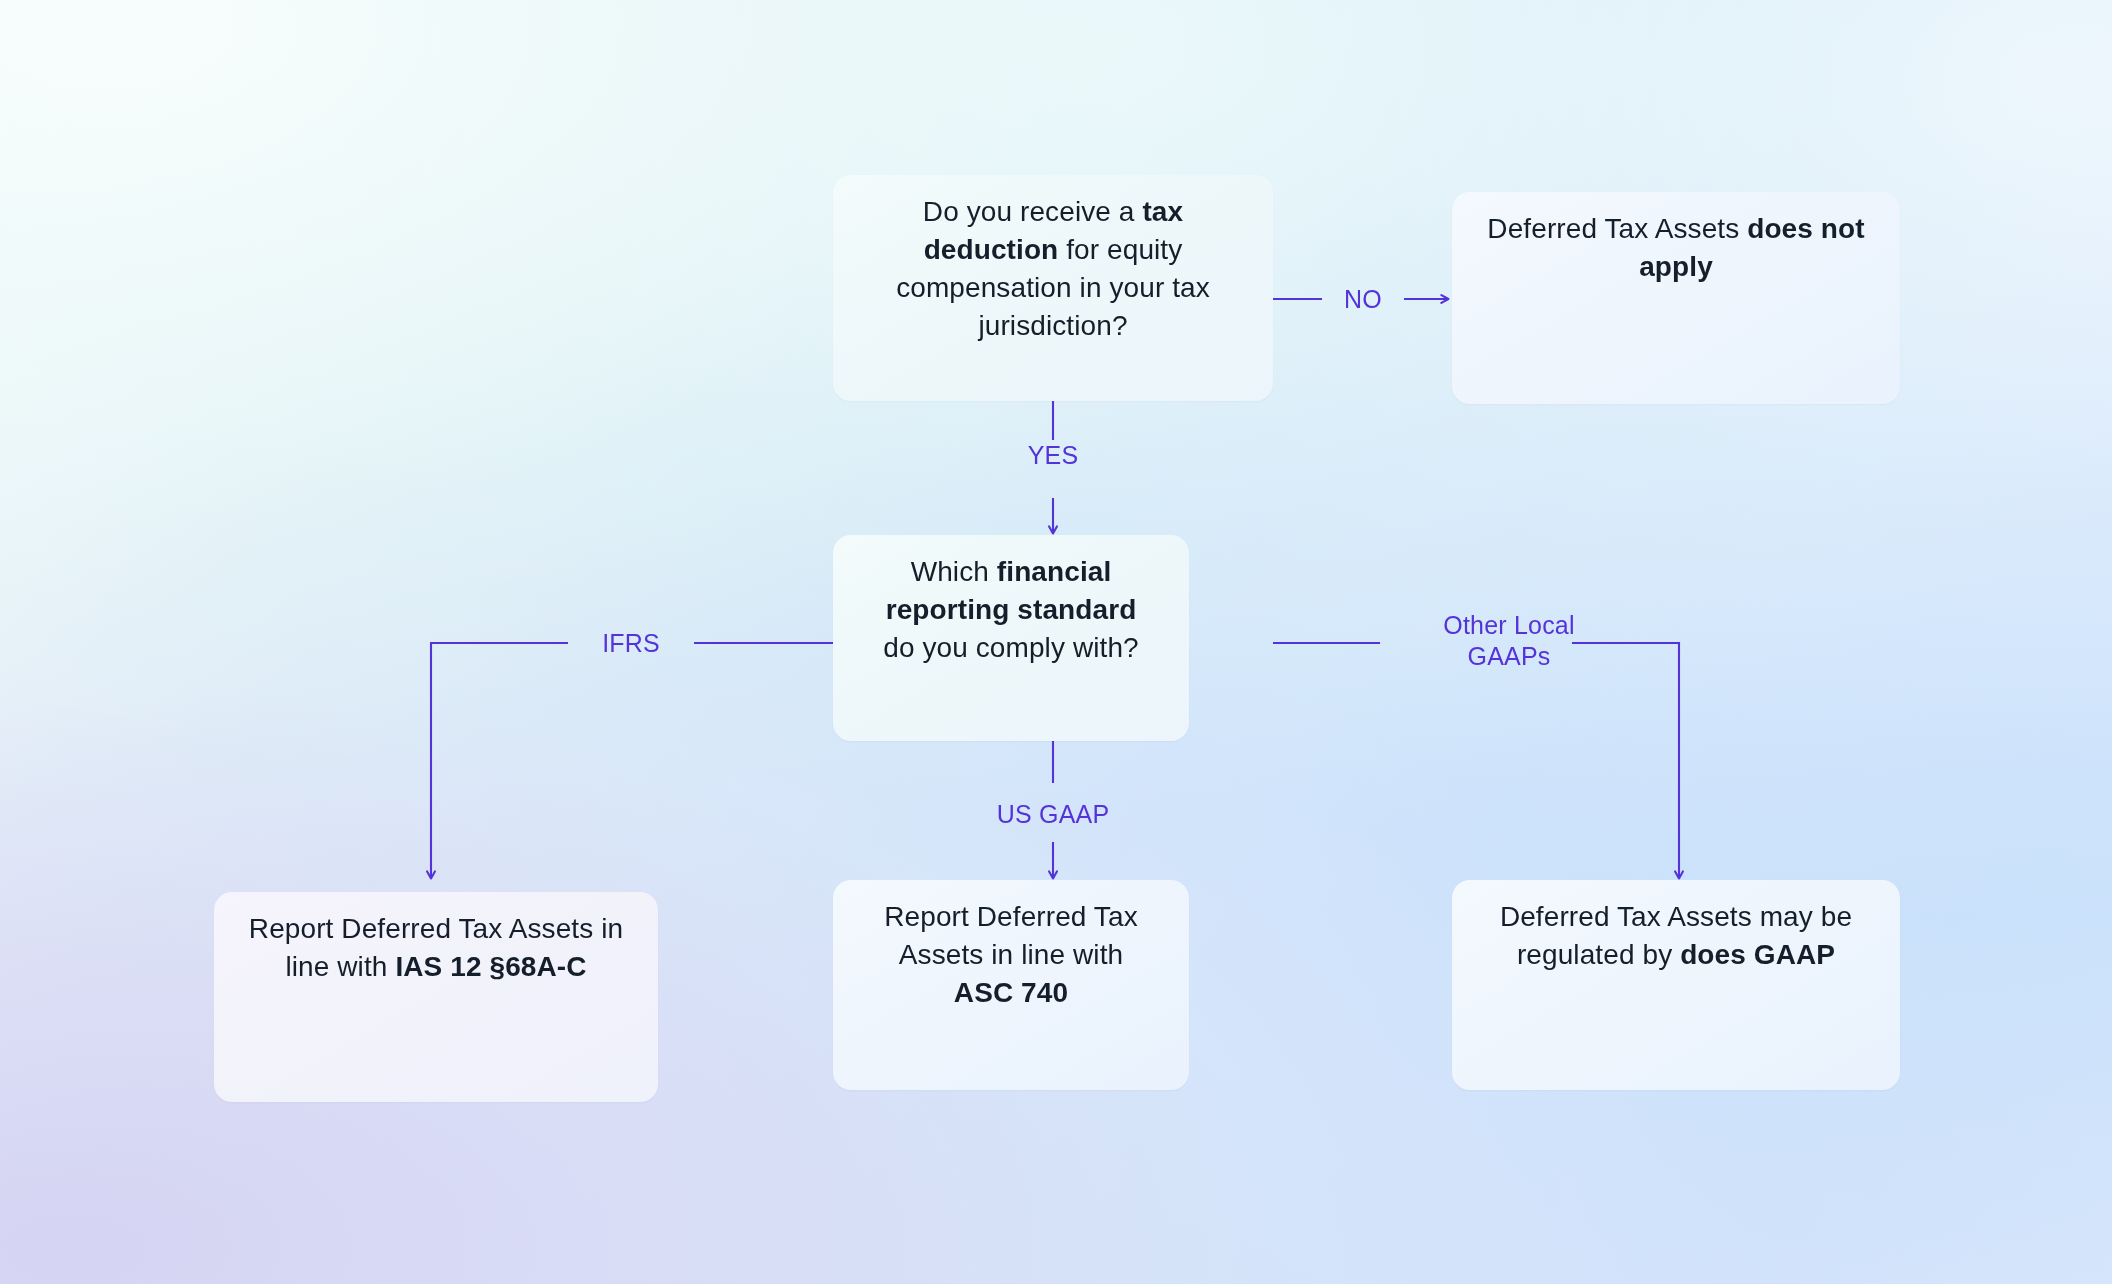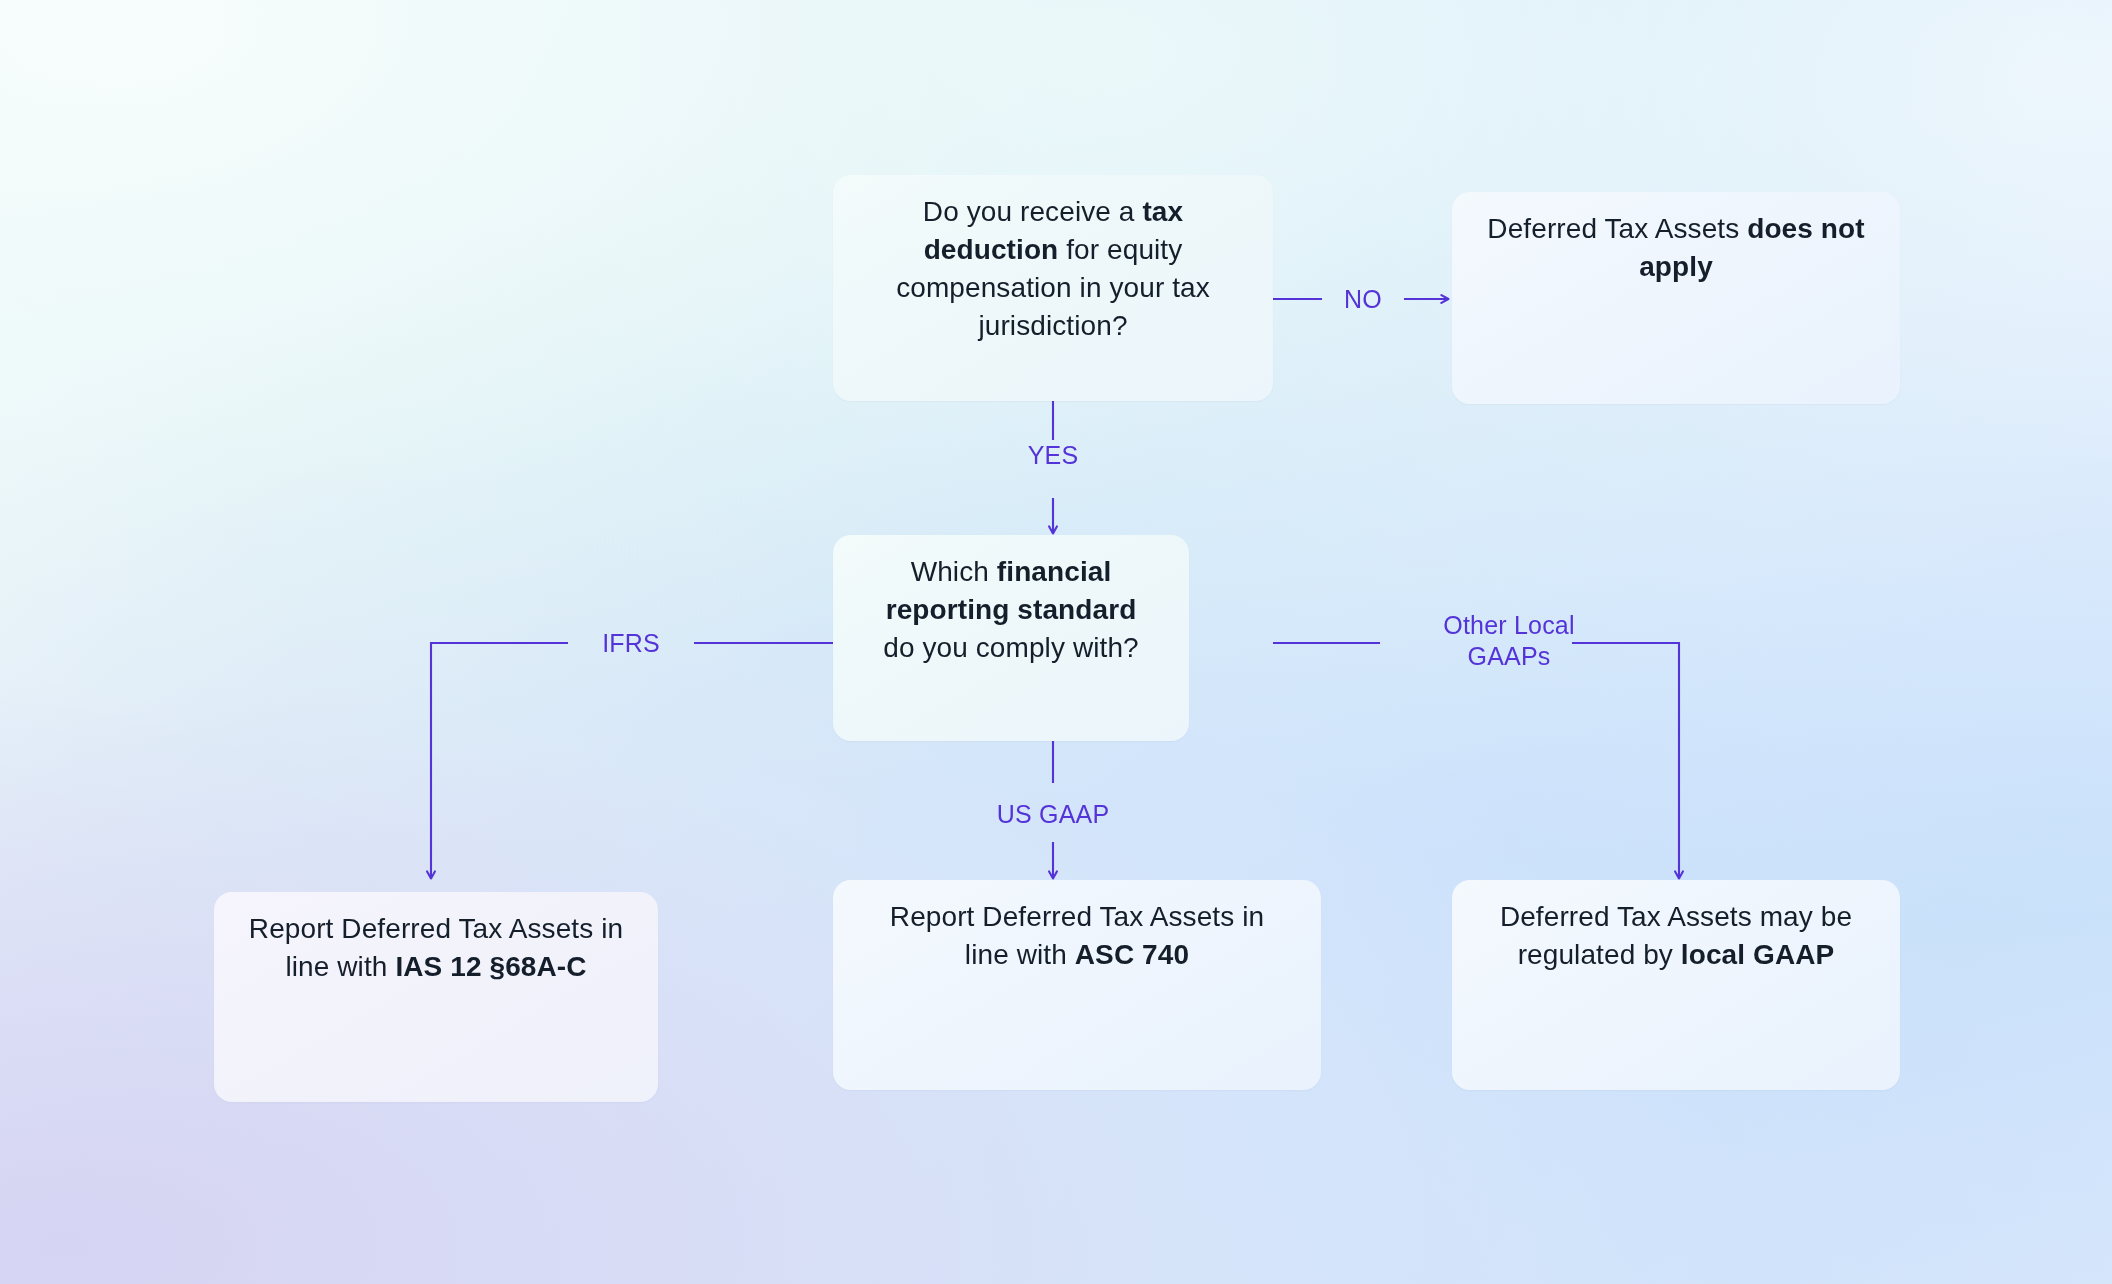--- a/index.html
+++ b/index.html
@@ -68,21 +68,21 @@
   }
   .node.lav {
     background: linear-gradient(150deg, #f6f5fd 0%, #f2f2fb 50%, #eff1fb 100%);
   }
 
   
   #node-q1      { left: 833px;  top: 175px;  width: 440px; height: 226px; }
   #node-noapply { left: 1452px; top: 192px;  width: 448px; height: 212px; }
   #node-q2      { left: 833px;  top: 535px;  width: 356px; height: 206px; }
   #node-ifrs    { left: 214px;  top: 880px;  width: 444px; height: 210px; margin-top: 12px; }
-  #node-usgaap  { left: 833px;  top: 880px;  width: 488px; height: 210px; }
+  #node-usgaap  { left: 833px;  top: 880px;  width: 356px; height: 210px; }
   #node-local   { left: 1452px; top: 880px;  width: 448px; height: 210px; }
 
   
   .edge-label {
     position: absolute;
     color: #5433d8;
     font-size: 25px;
     line-height: 1.22;
     letter-spacing: 0.2px;
     text-align: center;
@@ -141,21 +141,21 @@
 
   <div class="node lav" id="node-ifrs">
     <span class="txt">Report Deferred Tax Assets in line with <b>IAS 12 §68A-C</b></span>
   </div>
 
   <div class="node blue" id="node-usgaap">
     <span class="txt">Report Deferred Tax Assets in line with <b>ASC 740</b></span>
   </div>
 
   <div class="node blue" id="node-local">
-    <span class="txt">Deferred Tax Assets may be regulated by <b>local GAAP</b></span>
+    <span class="txt">Deferred Tax Assets may be regulated by <b>does GAAP</b></span>
   </div>
 
   <div class="edge-label" id="lbl-no">NO</div>
   <div class="edge-label" id="lbl-yes">YES</div>
   <div class="edge-label" id="lbl-ifrs">IFRS</div>
   <div class="edge-label" id="lbl-usgaap">US GAAP</div>
   <div class="edge-label" id="lbl-other">Other Local
 GAAPs</div>
 
 </div>

